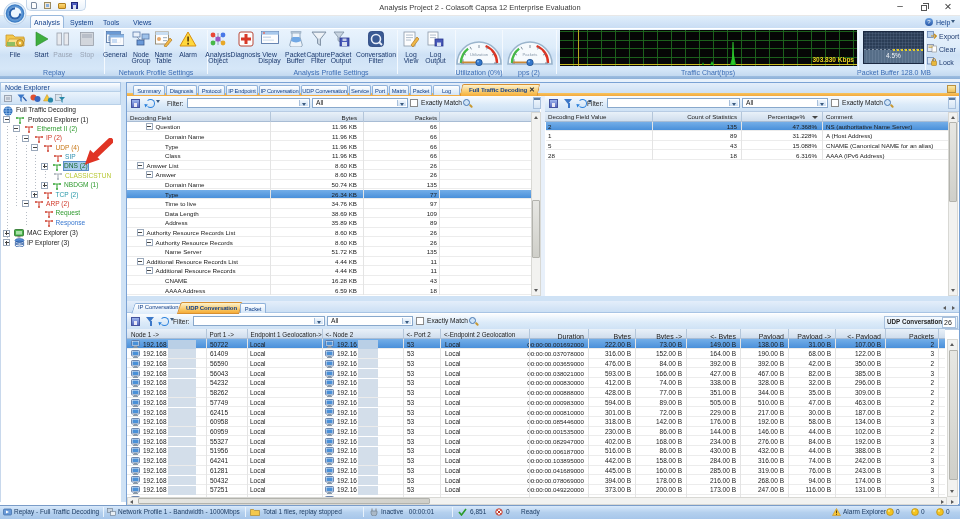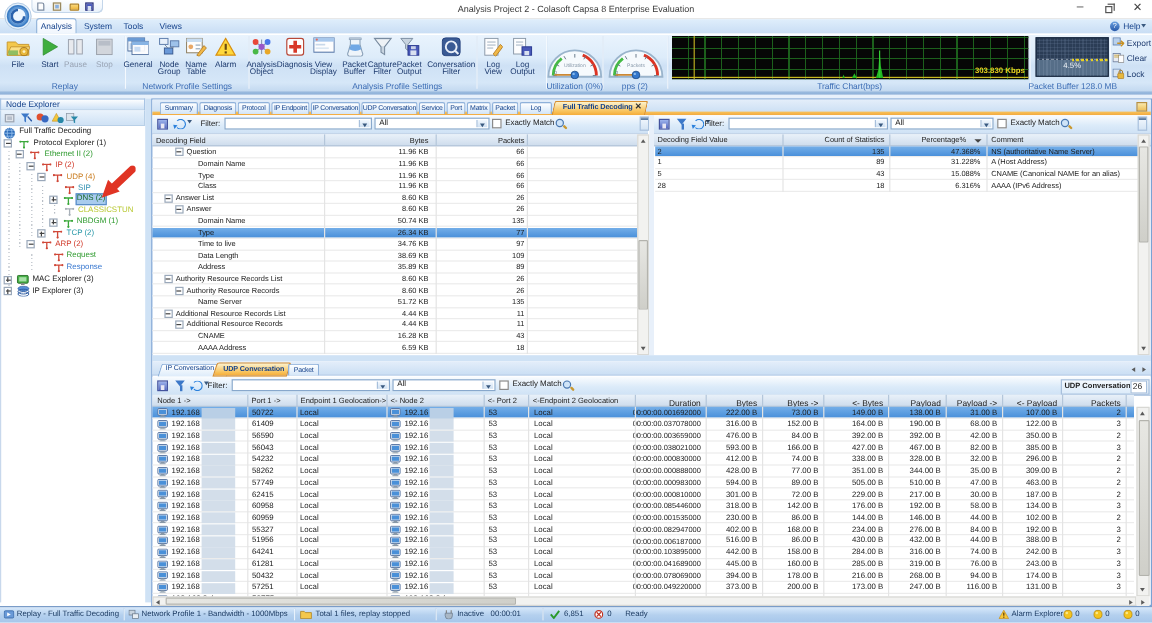--- a/index.html
+++ b/index.html
@@ -27,21 +27,21 @@
 .icon-funnel:after{content:"";position:absolute;left:3.5px;top:4px;width:2px;height:5px;background:#3c78c8;}
 .icon-refresh{color:#1e78d8;font-weight:bold;font-size:9px;line-height:9px;width:10px;height:10px;}
 .icon-refresh:before{content:"";position:absolute;left:0.5px;top:0.5px;width:7px;height:7px;border:1.6px solid #2a80dc;border-radius:50%;border-left-color:transparent;}
 .icon-refresh:after{content:"";position:absolute;left:-1px;top:4.5px;border-top:2.2px solid transparent;border-bottom:2.2px solid transparent;border-right:3.5px solid #2a80dc;transform:rotate(40deg);}
 .icon-mag{position:absolute;width:10px;height:10px;}
 .icon-mag:before{content:"";position:absolute;left:0;top:0;width:5px;height:5px;border:1.5px solid #4a78b0;border-radius:50%;background:#cfe4f8;}
 .icon-mag:after{content:"";position:absolute;left:6px;top:6px;width:4px;height:1.8px;background:#c89830;transform:rotate(45deg);border-radius:1px;}
 .caret:after{content:"";position:absolute;border-left:2.5px solid transparent;border-right:2.5px solid transparent;border-top:3px solid #3a5a80;}
 </style></head><body>
 <div class="a" style="left:0;top:0;width:960px;height:16px;background:#fff;border-bottom:1px solid #e8e8e8;"></div>
-<div class="a tx" style="left:0;top:4px;width:960px;text-align:center;font-size:7.5px;color:#3a3a3a;">Analysis Project 2 - Colasoft Capsa 8 Enterprise Evaluation</div>
+<div class="a tx" style="left:0;top:4px;width:960px;text-align:center;font-size:7.5px;color:#3a3a3a;">Analysis Project 2 - Colasoft Capsa 12 Enterprise Evaluation</div>
 <div class="a tx" style="left:893px;top:1px;width:14px;height:13px;color:#444;font-size:10px;text-align:center;">–</div>
 <div class="a" style="left:921px;top:5px;width:6px;height:6px;border:1px solid #555;background:#fff;"></div>
 <div class="a" style="left:923px;top:3px;width:6px;height:6px;border:1px solid #555;border-bottom:none;border-left:none;"></div>
 <div class="a tx" style="left:941px;top:2px;width:14px;height:13px;color:#444;font-size:9.5px;text-align:center;">✕</div>
 <div class="a" style="left:26px;top:0px;width:60px;height:11px;background:linear-gradient(#fdfeff,#e9f2fb);border:1px solid #c4d6ea;border-top:none;border-radius:0 0 5px 5px;"></div>
 <div class="a" style="left:31px;top:2px;width:6px;height:7px;background:#fdfdfd;border:1px solid #7a8aa0;border-radius:0 2px 0 0;"></div>
 <div class="a" style="left:44px;top:2px;width:7px;height:7px;background:#f0e8d8;border:1px solid #9a8a60;"></div>
 <div class="a" style="left:46px;top:4px;width:3px;height:3px;background:#88b0e0;"></div>
 <div class="a" style="left:58px;top:3px;width:8px;height:6px;background:linear-gradient(#fbd878,#eab23c);border:1px solid #b08020;border-radius:1px;"></div>
 <div class="a" style="left:71px;top:2px;width:7px;height:7px;background:linear-gradient(#5868c8,#2838a0);border:1px solid #202878;"></div>

